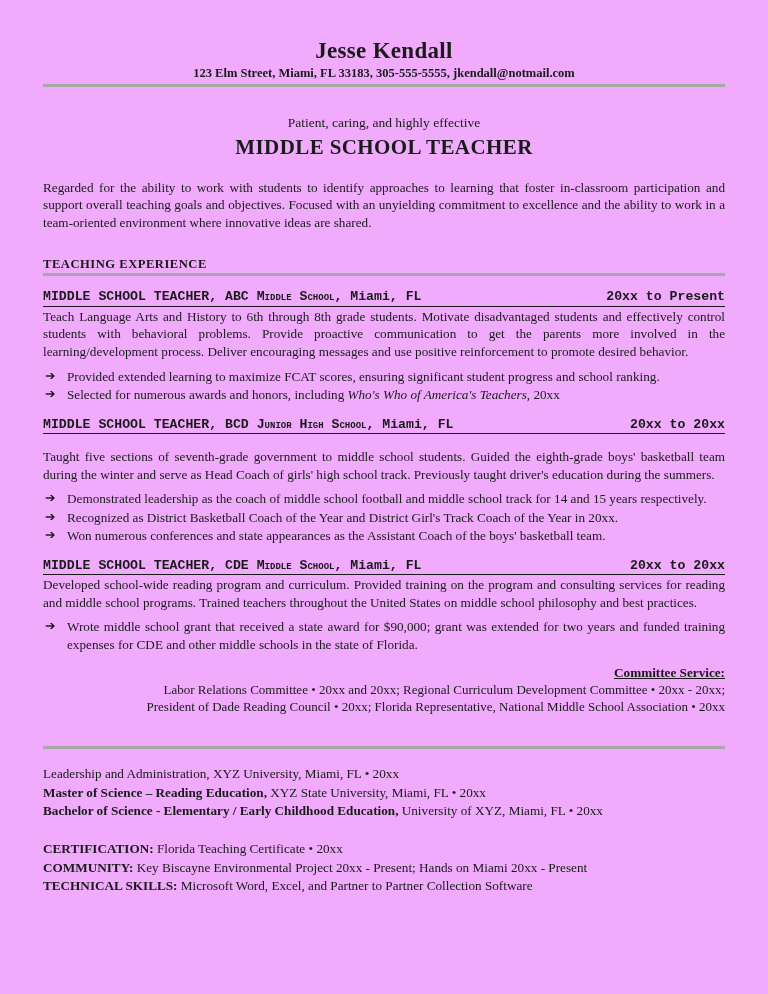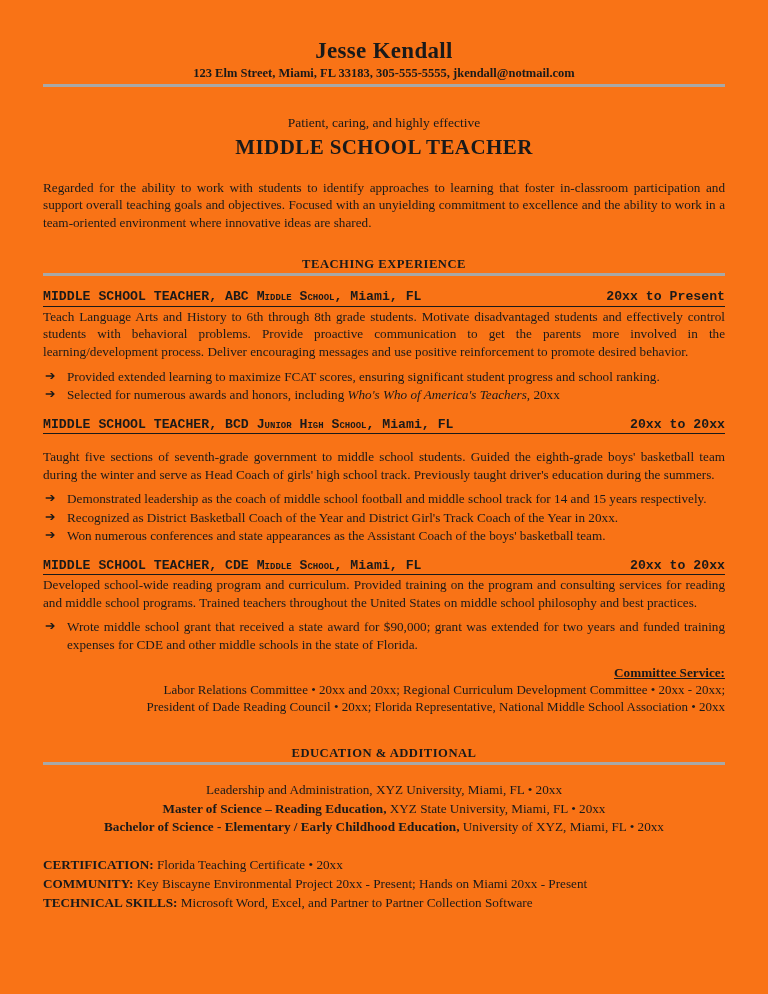--- a/index.html
+++ b/index.html
@@ -13,21 +13,21 @@
     font-family: "Liberation Serif", "DejaVu Serif", serif;
     color: #1a1a1a;
     -webkit-font-smoothing: antialiased;
   }
   .page {
     width: 768px;
     height: 994px;
     box-sizing: border-box;
     padding: 38px 43px 0 43px;
     position: relative;
-    background: #f97316;
+    background: #f0abfc;
   }
 
   
   .name {
     text-align: center;
     font-size: 23px;
     font-weight: bold;
     letter-spacing: 0.3px;
     line-height: 1.1;
     margin: 0 0 3px 0;
@@ -68,21 +68,20 @@
   
   .summary {
     font-size: 13.2px;
     line-height: 1.33;
     text-align: justify;
     margin: 0;
   }
 
   
   .section-head {
-    text-align: center;
     font-size: 12.6px;
     font-weight: bold;
     letter-spacing: 0.5px;
     margin: 0 0 1px 0;
     line-height: 1.2;
   }
   .section-block { margin-top: 26px; }
 
   
   .job { margin-top: 13px; }
@@ -138,21 +137,21 @@
     text-decoration: underline;
     line-height: 1.3;
   }
   .committee-line {
     font-size: 13px;
     line-height: 1.35;
   }
 
   
   .edu-block { margin-top: 30px; }
-  .edu-list { text-align: center; margin-top: 16px; }
+  .edu-list { margin-top: 16px; }
   .edu-row {
     font-size: 13.2px;
     line-height: 1.42;
   }
   .edu-row b { font-weight: bold; }
 
   .extra-list { margin-top: 19px; }
   .extra-row {
     font-size: 13.2px;
     line-height: 1.42;
@@ -217,21 +216,20 @@
     </div>
 
     <div class="committee">
       <div class="committee-title">Committee Service:</div>
       <div class="committee-line">Labor Relations Committee • 20xx and 20xx; Regional Curriculum Development Committee • 20xx - 20xx;</div>
       <div class="committee-line">President of Dade Reading Council • 20xx; Florida Representative, National Middle School Association • 20xx</div>
     </div>
   </div>
 
   <div class="edu-block">
-    <div class="section-head">EDUCATION &amp; ADDITIONAL</div>
     <hr class="rule">
 
     <div class="edu-list">
       <div class="edu-row"><b></b><span>Leadership and Administration, XYZ University, Miami, FL • 20xx</span></div>
       <div class="edu-row"><b>Master of Science – Reading Education,</b><span> XYZ State University, Miami, FL • 20xx</span></div>
       <div class="edu-row"><b>Bachelor of Science - Elementary / Early Childhood Education,</b><span> University of XYZ, Miami, FL • 20xx</span></div>
     </div>
 
     <div class="extra-list">
       <div class="extra-row"><b>CERTIFICATION:</b><span> Florida Teaching Certificate • 20xx</span></div>

